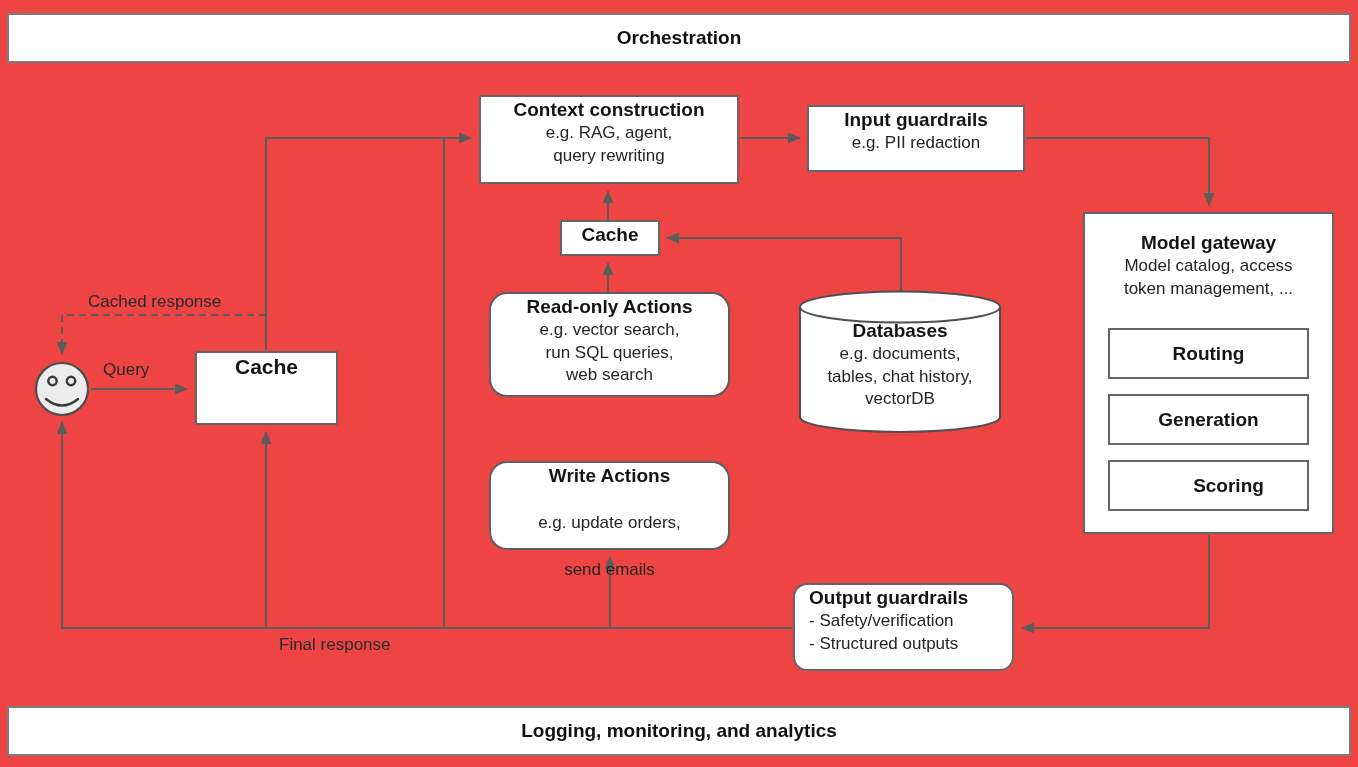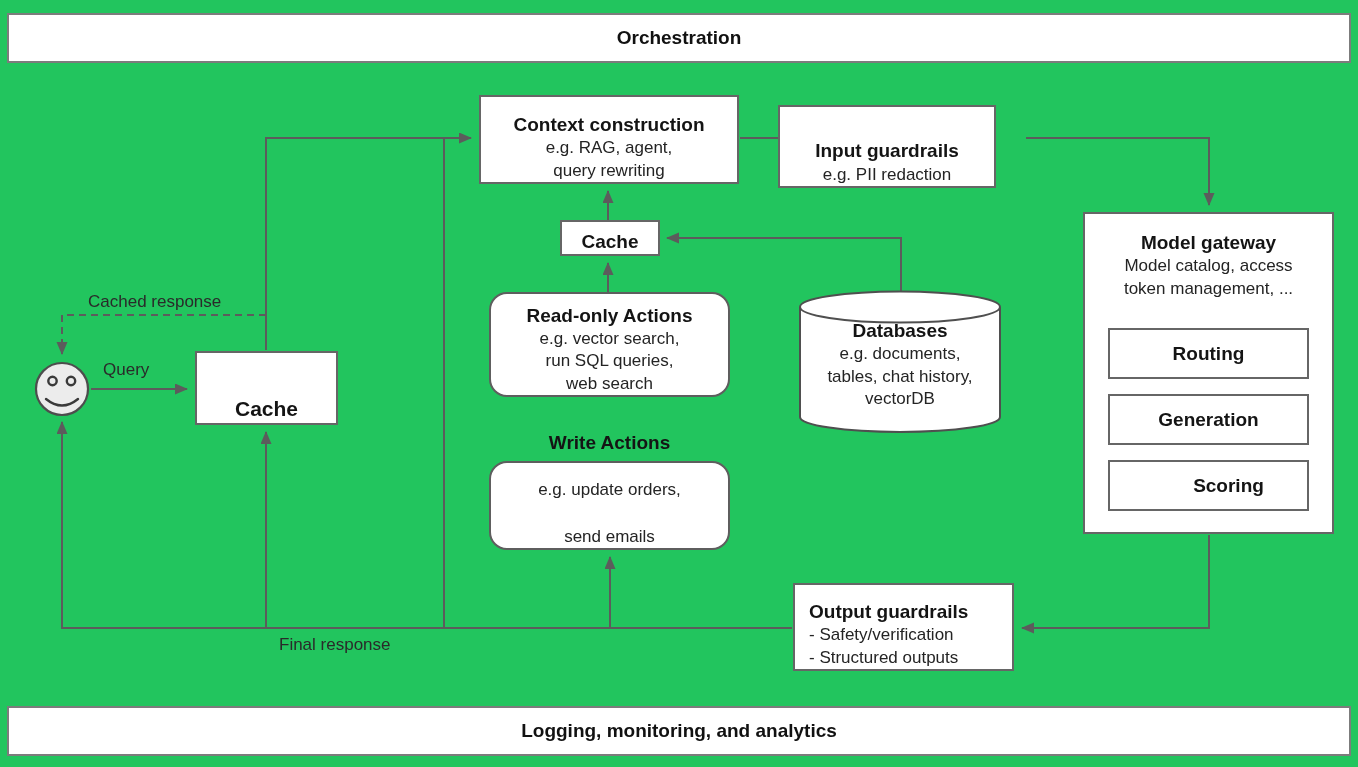--- a/index.html
+++ b/index.html
@@ -1,50 +1,50 @@
 <!DOCTYPE html>
 <html><head>
 <meta charset="utf-8">
 <style>
   html,body{margin:0;padding:0;background:#ffffff;}
   .canvas{
-    position:relative;width:1358px;height:767px;background:#22c55e;
+    position:relative;width:1358px;height:767px;background:#ef4444;
     font-family:"Liberation Sans","DejaVu Sans",sans-serif;color:#1e1e1e;overflow:hidden;
   }
   .banner{
     position:absolute;left:7px;width:1340px;height:46px;
     border:2px solid #7c7c7c;background:#ffffff;
     display:flex;align-items:center;justify-content:center;
     font-size:19px;font-weight:700;color:#111;
   }
   .banner.top{top:13px;}
   .banner.bottom{top:706px;}
   .node{
     position:absolute;border:2px solid #666;background:#ffffff;
-    display:flex;flex-direction:column;align-items:center;justify-content:flex-end;
+    display:flex;flex-direction:column;align-items:center;justify-content:flex-start;
     text-align:center;box-sizing:border-box;line-height:1.32;
   }
   .node .title{font-size:19px;font-weight:700;color:#141414;}
   .node .sub{font-size:17px;color:#242424;}
   .rounded{border-radius:18px;border-color:#5e5e5e;}
   .cache-main{left:195px;top:351px;width:143px;height:74px;}
   .cache-main .title{font-size:21px;}
   .cache-small{left:560px;top:220px;width:100px;height:36px;}
   .context-construction{left:479px;top:95px;width:260px;height:89px;}
-  .input-guardrails{left:778px;top:105px;width:218px;height:83px;}
+  .input-guardrails{left:807px;top:105px;width:218px;height:67px;}
   .model-gateway{left:1083px;top:212px;width:251px;height:322px;justify-content:flex-start;padding-top:16px;}
   .mg-sub{
     position:absolute;left:23px;width:201px;height:51px;
     border:2px solid #666;background:#fff;box-sizing:border-box;
     display:flex;align-items:center;justify-content:center;
     font-size:19px;font-weight:700;color:#141414;text-align:right;
   }
   .read-only{left:489px;top:292px;width:241px;height:105px;}
   .write-actions{left:489px;top:461px;width:241px;height:89px;gap:24px;}
-  .output-guardrails{left:793px;top:583px;width:221px;height:88px;align-items:flex-start;text-align:left;padding-left:14px;}
+  .output-guardrails{left:793px;top:583px;width:221px;height:88px;align-items:flex-start;text-align:left;padding-left:14px;border-radius:14px;}
   .databases-text{
     position:absolute;left:800px;top:318px;width:200px;text-align:center;line-height:1.32;
   }
   .databases-text .title{font-size:19px;font-weight:700;color:#141414;}
   .databases-text .sub{font-size:17px;color:#242424;}
   .flow-label{position:absolute;font-size:17px;color:#2a2a2a;white-space:nowrap;}
   .label-query{left:103px;top:360px;}
   .label-cached{left:88px;top:292px;}
   .label-final{left:279px;top:635px;}
   svg.wires{position:absolute;left:0;top:0;width:1358px;height:767px;}

